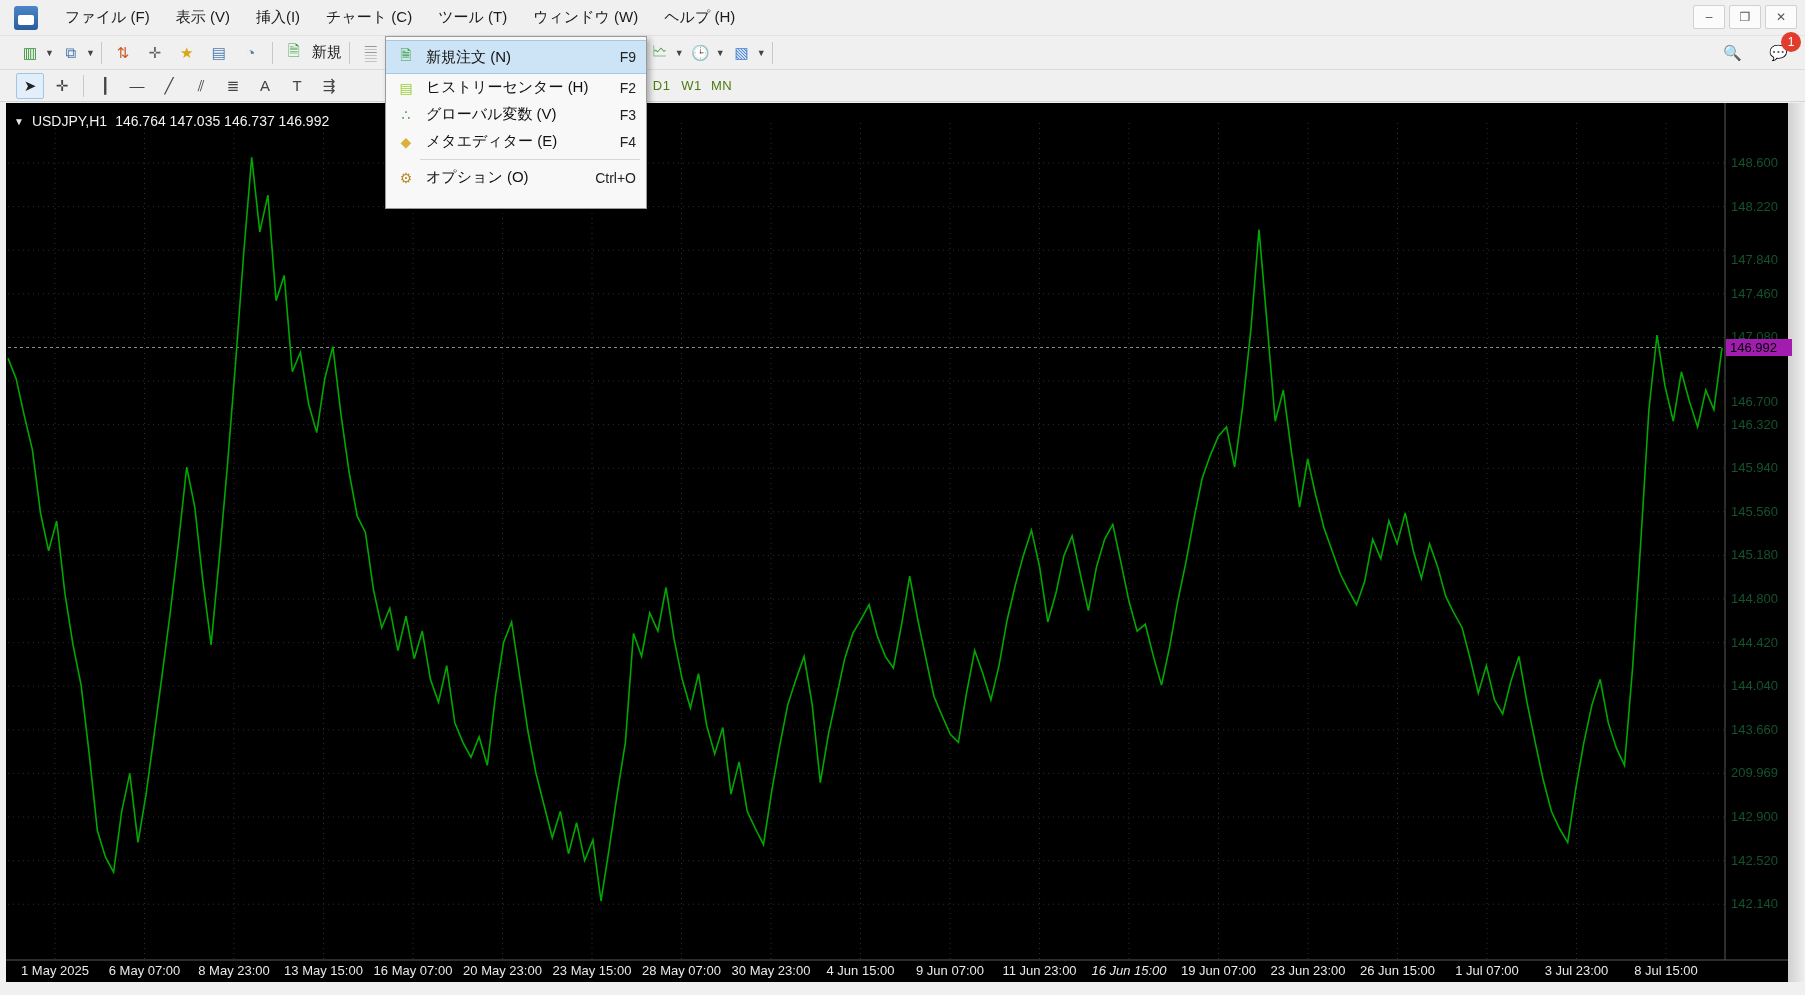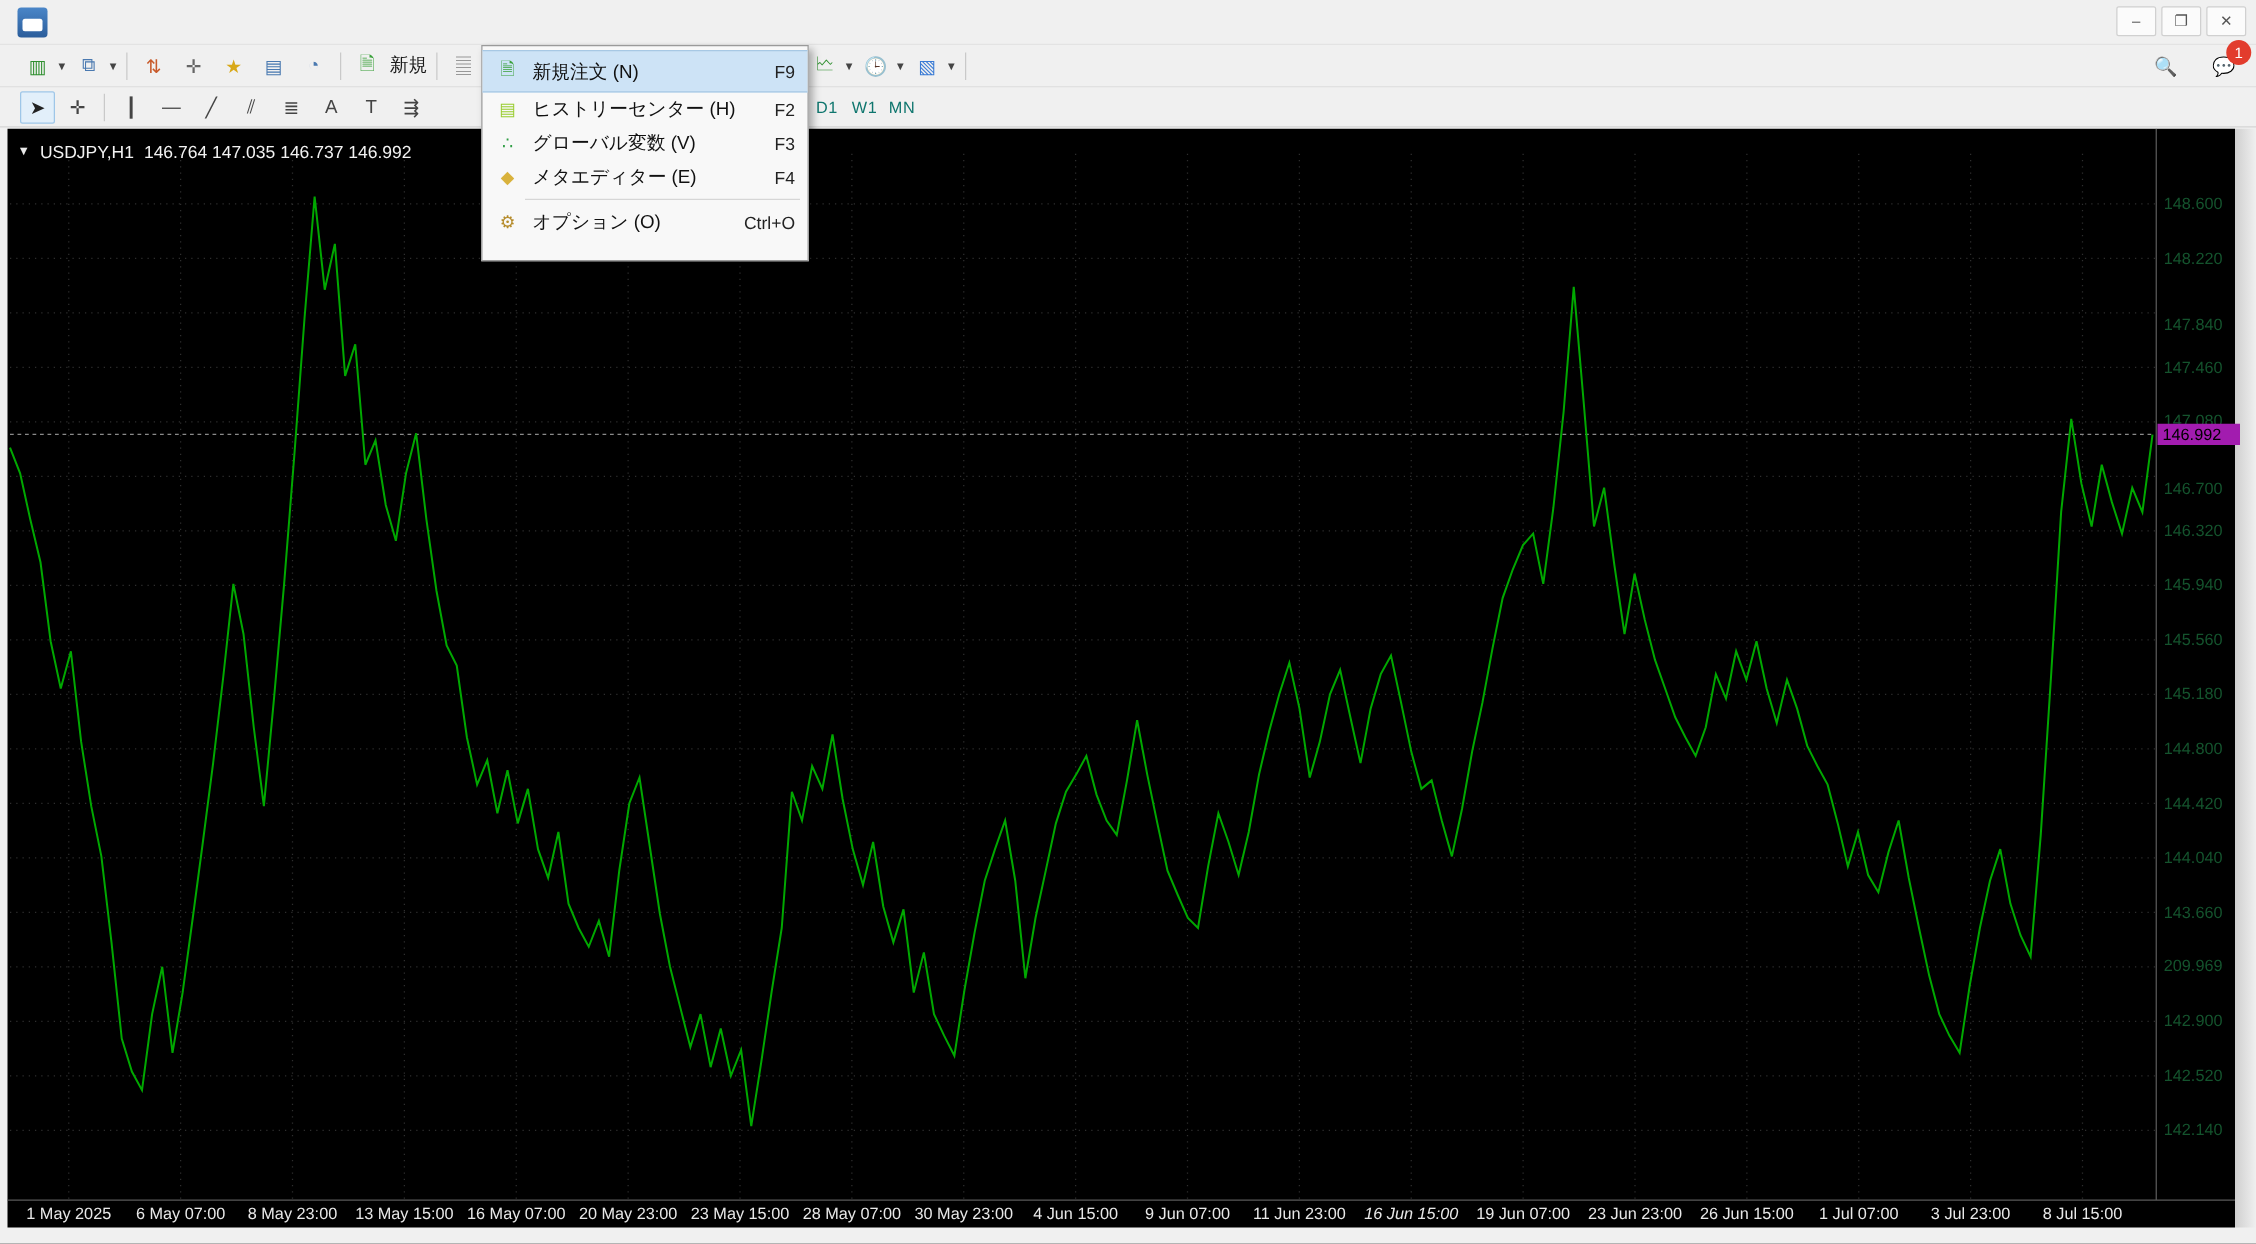--- a/index.html
+++ b/index.html
@@ -23,21 +23,21 @@
   .toolbar{position:absolute;left:0;width:1805px;background:#f0f0f0;display:flex;align-items:center;}
   #toolbar1{top:36px;height:33px;border-bottom:1px solid #dcdcdc;}
   #toolbar2{top:70px;height:31px;border-bottom:1px solid #d4d4d4;}
   .tbtn{width:26px;height:24px;margin:0 2px;display:flex;align-items:center;justify-content:center;
         font-size:15px;border:1px solid transparent;border-radius:2px;position:relative;}
   .tbtn.pressed{background:#e2effa;border-color:#9ec6e8;}
   .tsep{width:1px;height:22px;background:#c9c9c9;margin:0 5px;}
   .darrow{font-size:9px;color:#444;margin:0 1px 0 -1px;}
   .tlabel{font-size:15px;color:#1a1a1a;margin:0 2px;white-space:nowrap;}
   .tf-btn{min-width:26px;height:22px;margin:0 2px;display:flex;align-items:center;justify-content:center;
-          font-size:13px;color:#0f766e;letter-spacing:.5px;}
+          font-size:13px;color:#4d7c0f;letter-spacing:.5px;}
   .tool-right{position:absolute;right:10px;top:40px;display:flex;gap:14px;align-items:center;}
   .badge{position:absolute;right:-9px;top:-9px;width:20px;height:20px;border-radius:50%;
          background:#e23c2d;color:#fff;font-size:12px;display:flex;align-items:center;justify-content:center;}
 
   
   .chart-wrap{position:absolute;left:6px;top:103px;width:1782px;height:879px;background:#000;}
   .right-edge{position:absolute;left:1788px;top:103px;width:17px;height:879px;
               background:linear-gradient(90deg,#cfcfcf,#f0f0f0);}
   .chart-title{position:absolute;left:14px;top:113px;color:#f2f2f2;font-size:14px;
                display:flex;align-items:center;gap:8px;z-index:3;}
@@ -61,20 +61,29 @@
   .dsep{height:1px;background:#d6d6d6;margin:4px 6px 4px 34px;}
 
   
   .redbox{position:absolute;border:4px solid #dе0000;border-color:#de0000;z-index:20;pointer-events:none;}
 </style>
 </head>
 <body>
 
 <div class="menubar">
   <div class="app-icon"></div>
+  <div id="menu-items" style="display:flex;align-items:center;">
+      <div class="menu-item">ファイル (F)</div>
+      <div class="menu-item">表示 (V)</div>
+      <div class="menu-item">挿入(I)</div>
+      <div class="menu-item">チャート (C)</div>
+      <div class="menu-item">ツール (T)</div>
+      <div class="menu-item">ウィンドウ (W)</div>
+      <div class="menu-item">ヘルプ (H)</div>
+    </div>
   <div class="win-controls" id="win-controls">
       <div class="win-btn">–</div>
       <div class="win-btn">❐</div>
       <div class="win-btn">✕</div>
     </div>
 </div>
 
 <div class="toolbar" id="toolbar1">
     <div style="width: 14px;"></div>
     <div class="tbtn" style="color: rgb(47, 143, 47);">▥</div>
@@ -195,21 +204,21 @@
   <span>USDJPY,H1</span>
   <span>146.764 147.035 146.737 146.992</span>
 </div>
 
 <div id="price-axis">
     <div class="price-label" style="top: 155px;">148.600</div>
     <div class="price-label" style="top: 198.601px;">148.220</div>
     <div class="price-label" style="top: 252px;">147.840</div>
     <div class="price-label" style="top: 285.804px;">147.460</div>
     <div class="price-label" style="top: 329.405px;">147.080</div>
-    <div class="price-label" style="top: 383px;">146.700</div>
+    <div class="price-label" style="top: 394px;">146.700</div>
     <div class="price-label" style="top: 416.607px;">146.320</div>
     <div class="price-label" style="top: 460.208px;">145.940</div>
     <div class="price-label" style="top: 503.81px;">145.560</div>
     <div class="price-label" style="top: 547.411px;">145.180</div>
     <div class="price-label" style="top: 591.012px;">144.800</div>
     <div class="price-label" style="top: 634.613px;">144.420</div>
     <div class="price-label" style="top: 678.214px;">144.040</div>
     <div class="price-label" style="top: 721.816px;">143.660</div>
     <div class="price-label" style="top: 765.417px;">209.969</div>
     <div class="price-label" style="top: 809.018px;">142.900</div>

